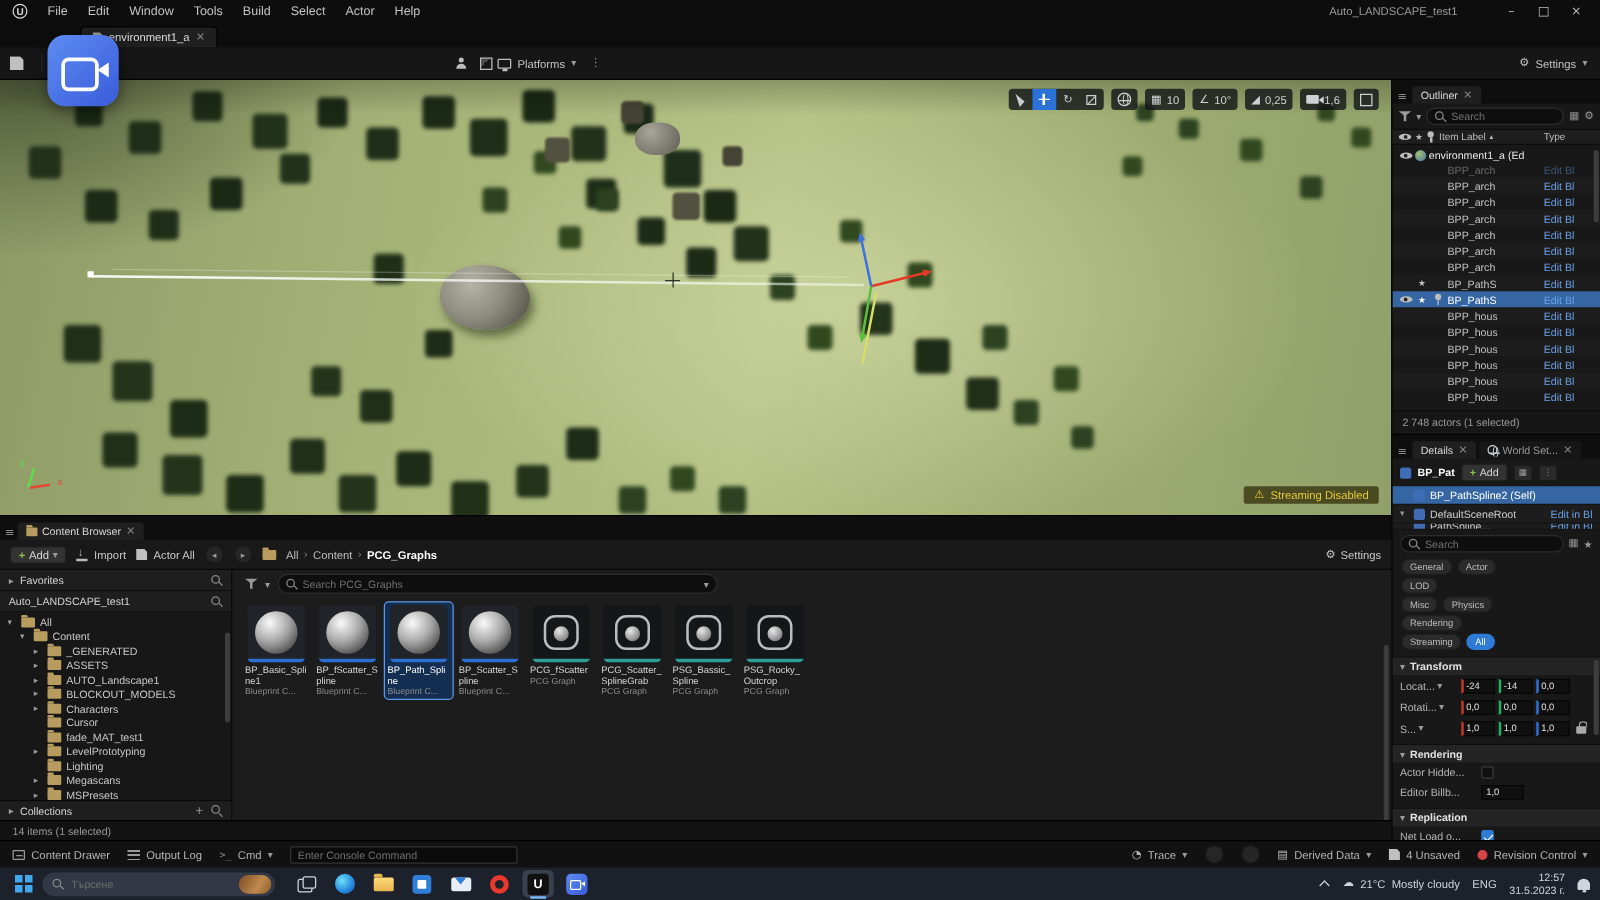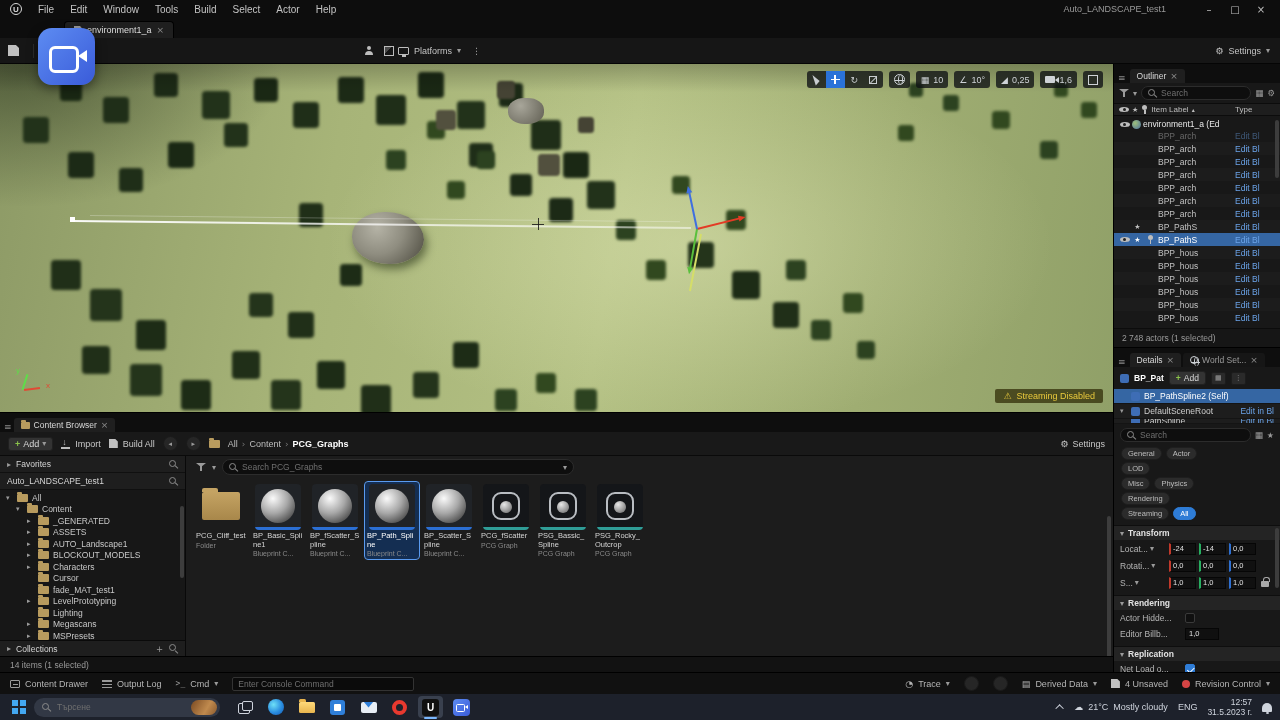--- a/index.html
+++ b/index.html
@@ -790,21 +790,21 @@
         <span class="plus-green">+</span>
         <span>Add</span>
         <span class="dd g">▾</span>
       </span>
       <span class="sb-item">
         <span class="i-import"></span>
         <span>Import</span>
       </span>
       <span class="sb-item">
         <span class="i-floppy" style="width:9px;height:9px;"></span>
-        <span>Build All</span>
+        <span>Actor All</span>
       </span>
       <span class="circle-btn g">◂</span>
       <span class="circle-btn g">▸</span>
       <span class="i-folder"></span>
       <div class="crumbs">
 
           <span class="crumb">
             <span class="c-txt">All</span>
             <span class="c-sep g">›</span>
           </span>
@@ -940,28 +940,20 @@
           <span class="i-filter"></span>
             <span class="dd g">▾</span>
           <div class="searchbox">
             <span class="i-search"></span>
             <input placeholder="Search PCG_Graphs" style="">
             <span class="dd g">▾</span>
           </div>
         </div>
         <div class="grid">
 
-            <div class="asset" data-kind="folder">
-              <div class="thumb">
-                <span class="thumb-folder"></span>
-
-              </div>
-              <div class="a-name">PCG_Cliff_test</div>
-              <div class="a-type">Folder</div>
-            </div>
 
 
             <div class="asset" data-kind="bp">
               <div class="thumb">
 
                 <span class="thumb-sphere"></span>
 
                 <span class="type-strip"></span>
               </div>
               <div class="a-name">BP_Basic_Spline1</div>
@@ -1008,20 +1000,29 @@
 
                 <span class="thumb-pcg"></span>
                 <span class="type-strip"></span>
               </div>
               <div class="a-name">PCG_fScatter</div>
               <div class="a-type">PCG Graph</div>
             </div>
 
 
 
+            <div class="asset" data-kind="pcg">
+              <div class="thumb">
+
+                <span class="thumb-pcg"></span>
+                <span class="type-strip"></span>
+              </div>
+              <div class="a-name">PCG_Scatter_SplineGrab</div>
+              <div class="a-type">PCG Graph</div>
+            </div>
 
             <div class="asset" data-kind="pcg">
               <div class="thumb">
 
                 <span class="thumb-pcg"></span>
                 <span class="type-strip"></span>
               </div>
               <div class="a-name">PSG_Bassic_Spline</div>
               <div class="a-type">PCG Graph</div>
             </div>

